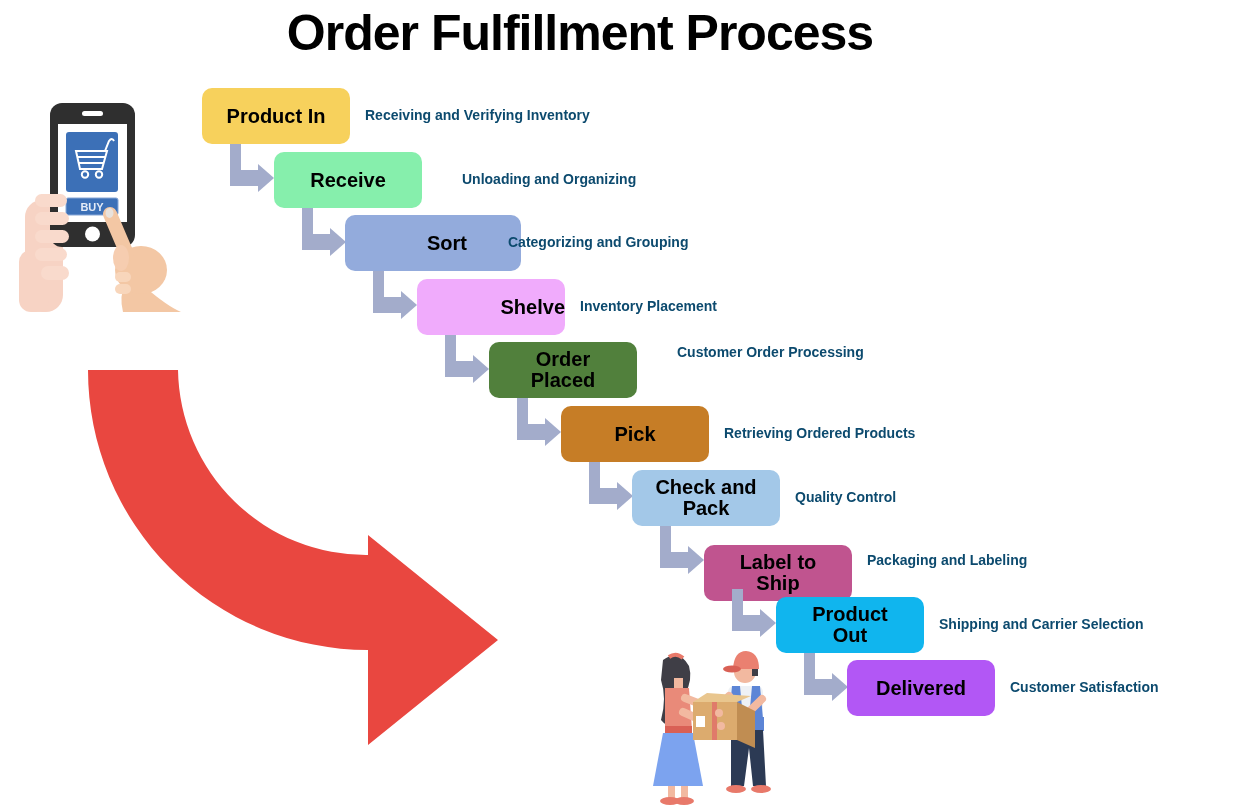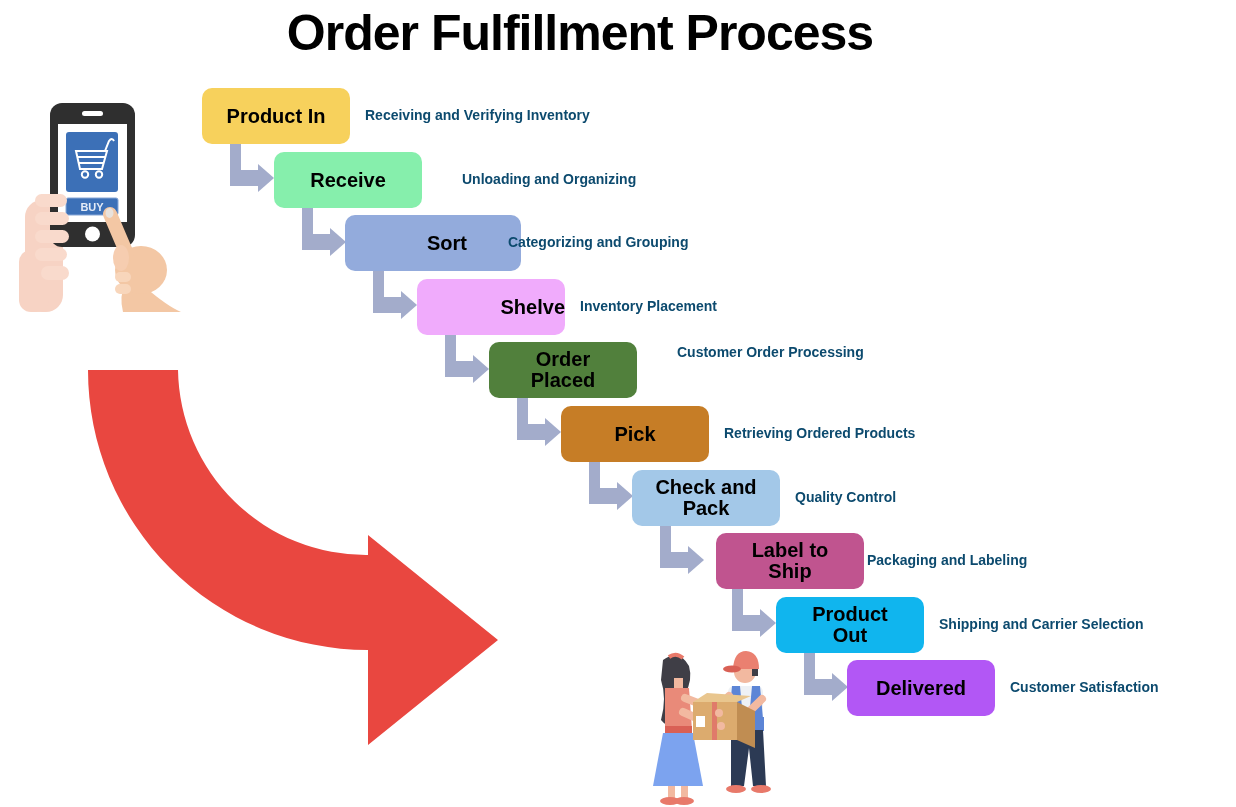--- a/index.html
+++ b/index.html
@@ -181,21 +181,21 @@
       </svg>
       <div class="step-box" style="left: 632px; top: 470px; background: rgb(163, 200, 232); justify-content: center;">
         <span class="step-label">Check and
 Pack</span>
       </div>
       <div class="step-desc" style="left: 795px; top: 470px;">Quality Control</div>
       <svg width="45" height="48" viewBox="0 0 45 48" class="connector" style="left: 660px; top: 526px;">
         <path d="M0 0 H11 V26 H28 V42 H0 Z" fill="#a3accb"></path>
         <path d="M28 20 L44 34 L28 48 Z" fill="#a3accb"></path>
       </svg>
-      <div class="step-box" style="left: 704px; top: 533px; background: rgb(192, 84, 143); margin-left: 12px;">
+      <div class="step-box" style="left: 704px; top: 545px; background: rgb(192, 84, 143);">
         <span class="step-label">Label to
 Ship</span>
       </div>
       <div class="step-desc" style="left: 867px; top: 533px;">Packaging and Labeling</div>
       <svg width="45" height="48" viewBox="0 0 45 48" class="connector" style="left: 732px; top: 589px;">
         <path d="M0 0 H11 V26 H28 V42 H0 Z" fill="#a3accb"></path>
         <path d="M28 20 L44 34 L28 48 Z" fill="#a3accb"></path>
       </svg>
       <div class="step-box" style="left: 776px; top: 597px; background: rgb(16, 181, 238);">
         <span class="step-label">Product

